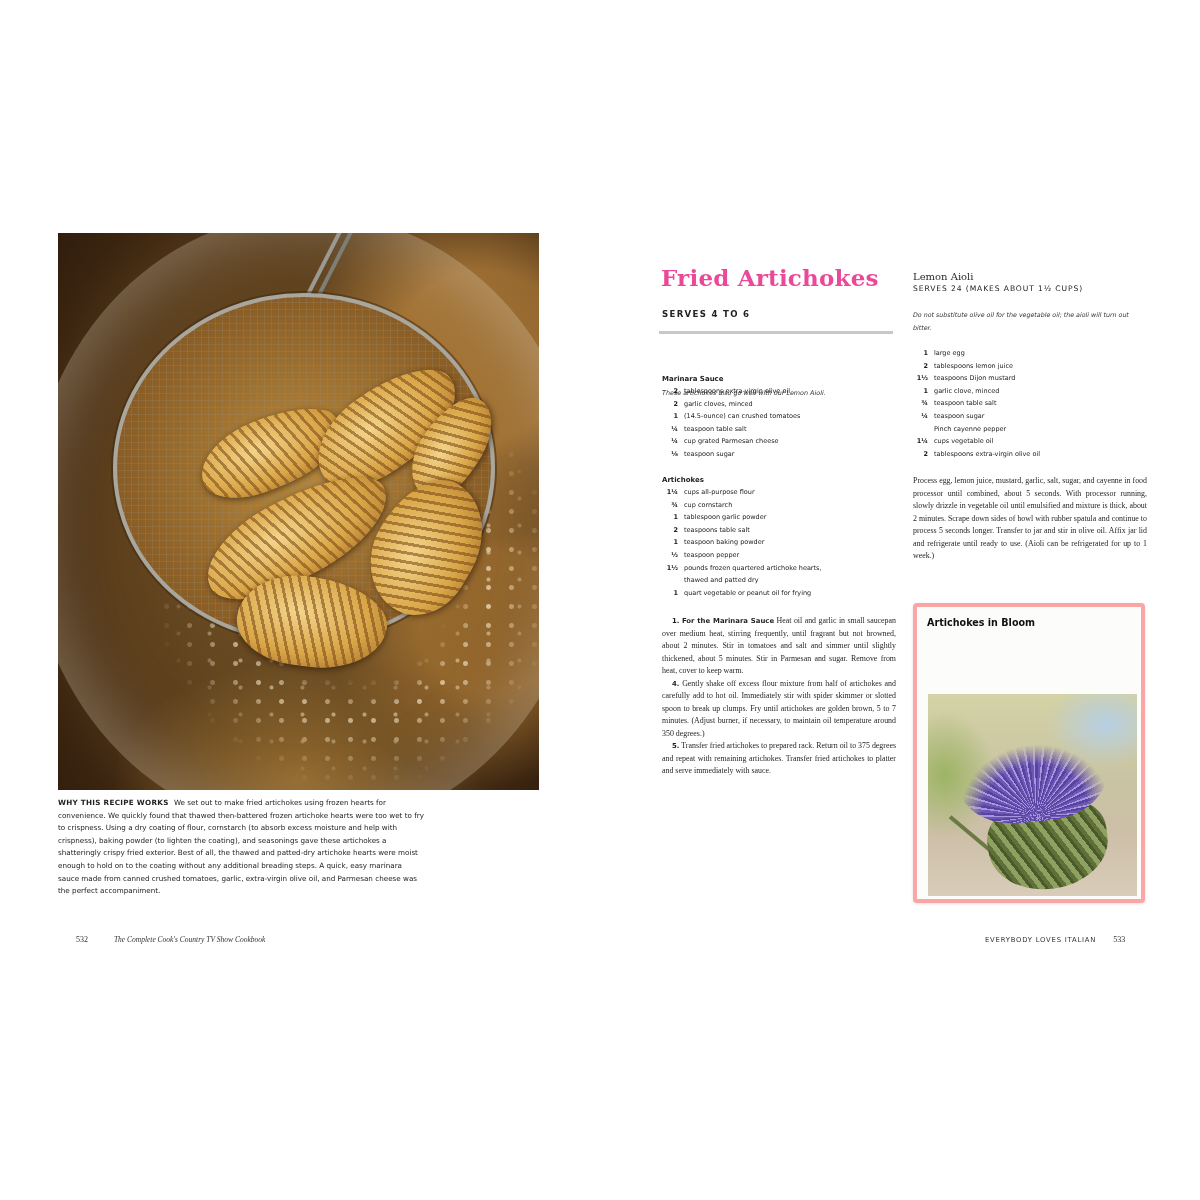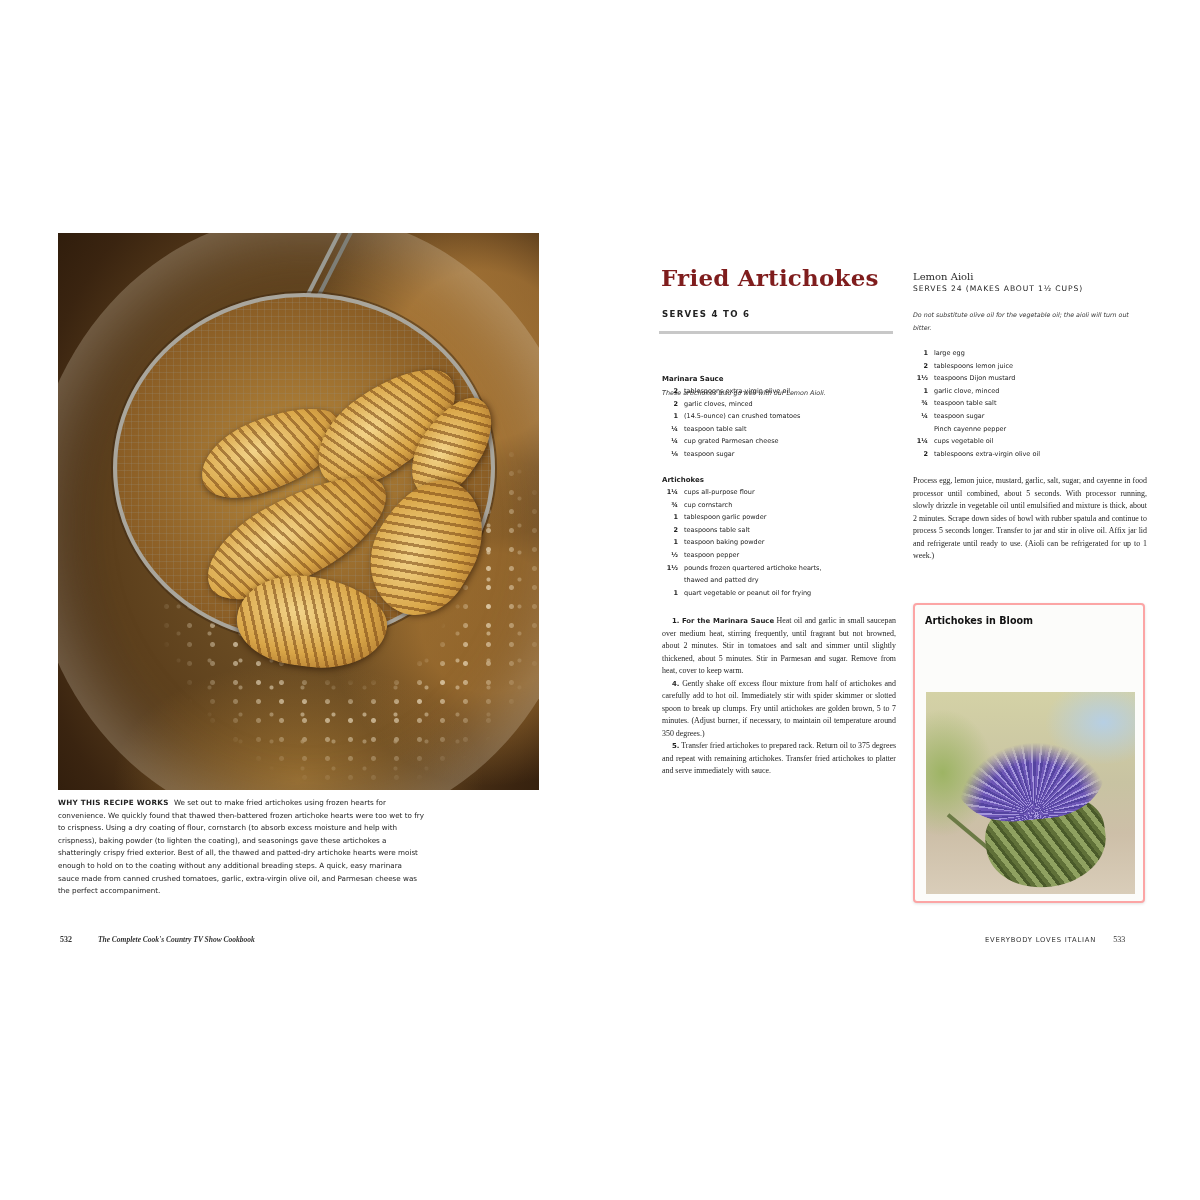--- a/index.html
+++ b/index.html
@@ -61,31 +61,31 @@
 
   .why-works {
     position: absolute; left: 58px; top: 797px; width: 366px;
     font-family: "DejaVu Sans", sans-serif; font-size: 7.2px; line-height: 12.6px; color: #222;
   }
   .why-works .lead {
     font-weight: bold; letter-spacing: 0.3px; text-transform: uppercase; margin-right: 3px;
   }
 
   .folio-left {
-    position: absolute; left: 60px; top: 935px; font-family: "Liberation Serif", serif;
-    font-size: 7.5px; color: #333; font-weight: bold;
+    position: absolute; left: 76px; top: 935px; font-family: "Liberation Serif", serif;
+    font-size: 7.5px; color: #333;
   }
   .folio-left .num { display: inline-block; width: 36px; font-size: 8px; }
   .folio-left .book { font-style: italic; }
 
   
   .recipe-title {
     position: absolute; left: 661px; top: 264px;
     font-family: "DejaVu Serif", serif; font-weight: bold; font-size: 23px; letter-spacing: 0.2px;
-    color: #7f1d1d;
+    color: #ec4899;
   }
   .serves {
     position: absolute; left: 662px; top: 309px;
     font-family: "DejaVu Sans", sans-serif; font-weight: bold; font-size: 8.6px; letter-spacing: 1.3px;
     color: #222; text-transform: uppercase;
   }
   .title-rule {
     position: absolute; left: 659px; top: 331px; width: 234px; height: 3px; background: #c8c8c8;
   }
   .intro {
@@ -123,21 +123,21 @@
   .ing-aioli { top: 347px; left: 912px; width: 235px; }
 
   .aioli-method {
     position: absolute; left: 913px; top: 475px; width: 234px;
     font-family: "Liberation Serif", serif; font-size: 7.9px; line-height: 12.5px; color: #1f1f1f;
     text-align: justify;
   }
 
   .sidebar-box {
     position: absolute; left: 913px; top: 603px; width: 232px; height: 300px;
-    border: 2px solid #fca5a5; border-radius: 4px; background: #fcfcfa;
+    border: 4px solid #fca5a5; border-radius: 4px; background: #fcfcfa;
     box-shadow: 0 1px 3px rgba(0,0,0,0.12);
   }
   .sidebar-title {
     position: absolute; left: 10px; top: 10px; font-family: "DejaVu Sans", sans-serif;
     font-weight: bold; font-size: 9.6px; color: #111;
   }
   .sidebar-text {
     position: absolute; left: 10px; top: 25px; width: 212px; font-family: "DejaVu Sans", sans-serif;
     font-size: 6.4px; line-height: 12.4px; color: #222;
   }

